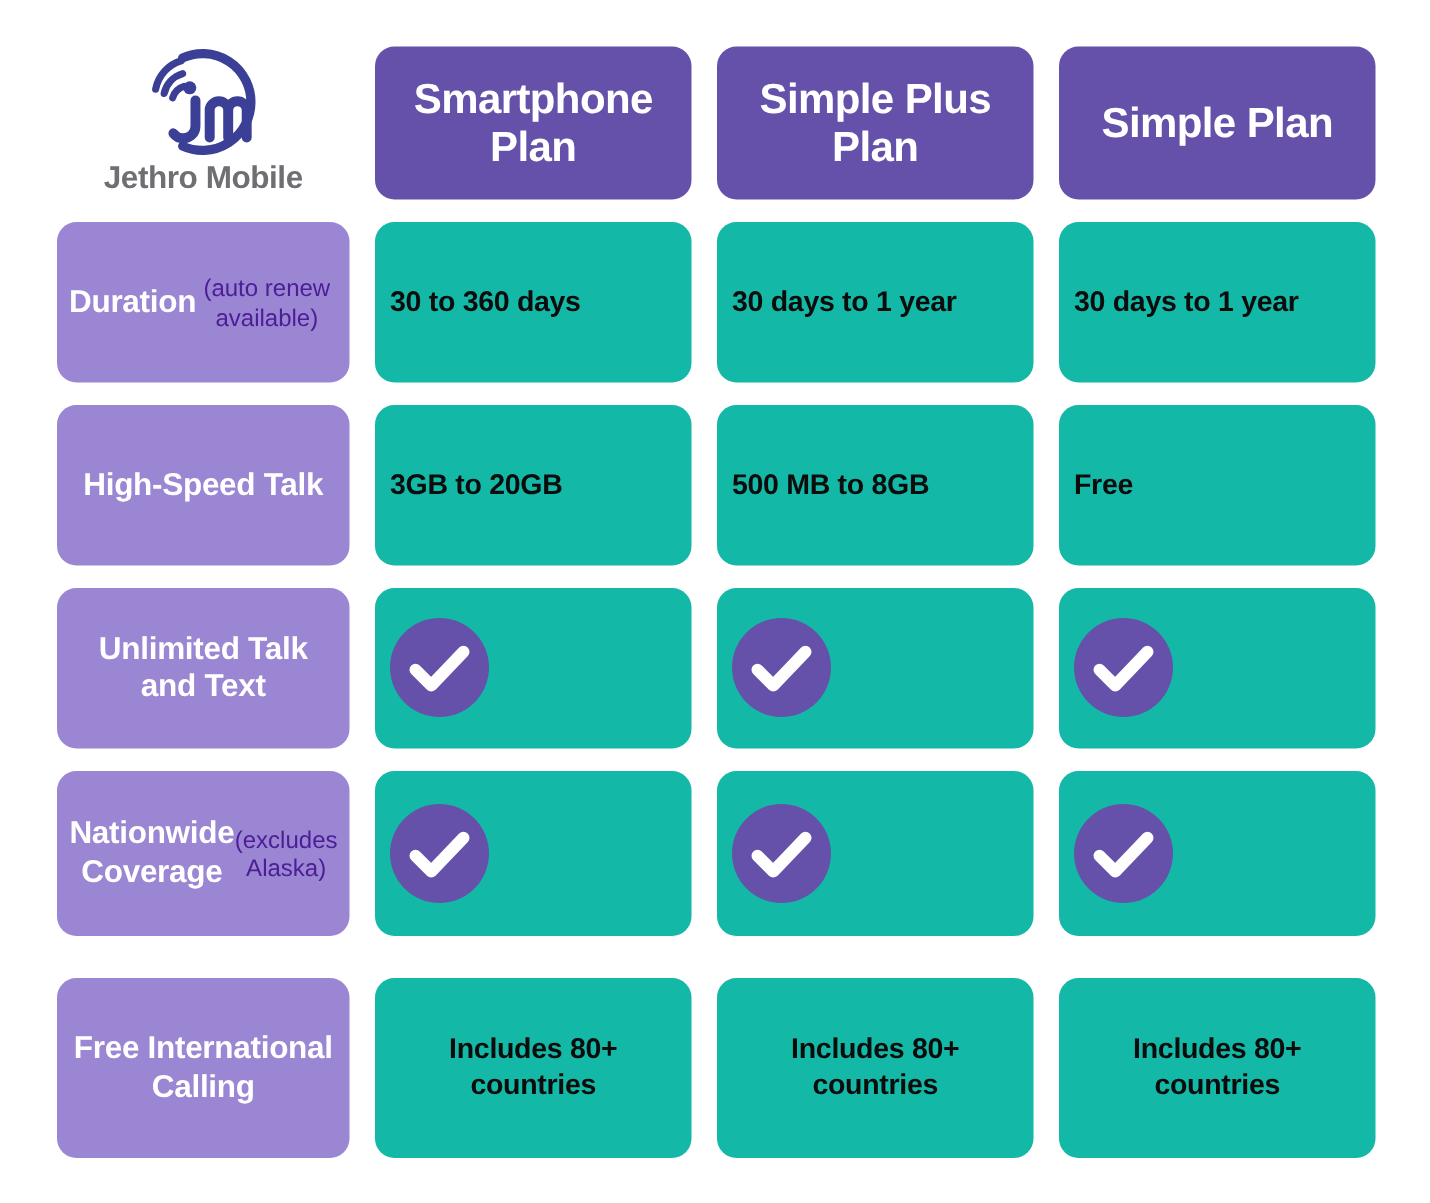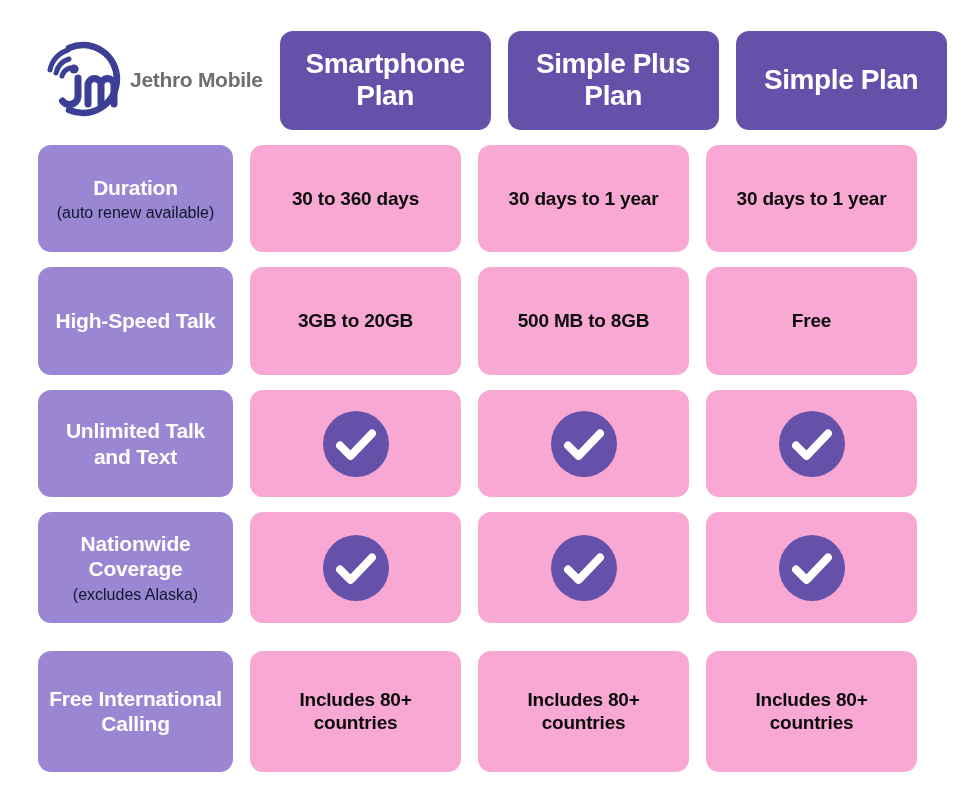--- a/index.html
+++ b/index.html
@@ -29,21 +29,21 @@
     column-gap: 17px;
   }
   .row + .row { margin-top: 15px; }
 
   
   .header-row { height: 102px; }
 
   .brand {
     flex: 0 0 195px;
     display: flex;
-    flex-direction: row;
+    flex-direction: column;
     align-items: center;
     justify-content: center;
     padding-bottom: 2px;
   }
   .brand-mark {
     width: 92px;
     height: 78px;
     display: block;
   }
   .brand-name {
@@ -76,48 +76,47 @@
   
   .feature-row { height: 111px; }
   .feature-row.tall { height: 114px; }
   .feature-row.last { height: 125px; margin-top: 28px; }
 
   .feature-label {
     flex: 0 0 195px;
     background: #9b86d4;
     border-radius: 13px;
     display: flex;
-    flex-direction: column;
+    flex-direction: row;
     align-items: center;
     justify-content: center;
     text-align: center;
     padding: 6px 8px;
   }
   .feature-title {
     color: #ffffff;
     font-size: 21px;
     font-weight: 700;
     line-height: 1.22;
     letter-spacing: -0.2px;
   }
   .feature-sub {
-    color: #0f172a;
+    color: #4c1d95;
     font-size: 16px;
     font-weight: 400;
     line-height: 1.22;
     margin-top: 3px;
   }
 
   .value-cell {
     flex: 0 0 211px;
-    background: #f9a8d4;
+    background: #14b8a6;
     border-radius: 13px;
     display: flex;
     align-items: center;
-    justify-content: center;
     text-align: center;
     padding: 6px 10px;
   }
   .value-text {
     color: #0c0c0c;
     font-size: 19px;
     font-weight: 700;
     line-height: 1.25;
     letter-spacing: -0.2px;
   }

